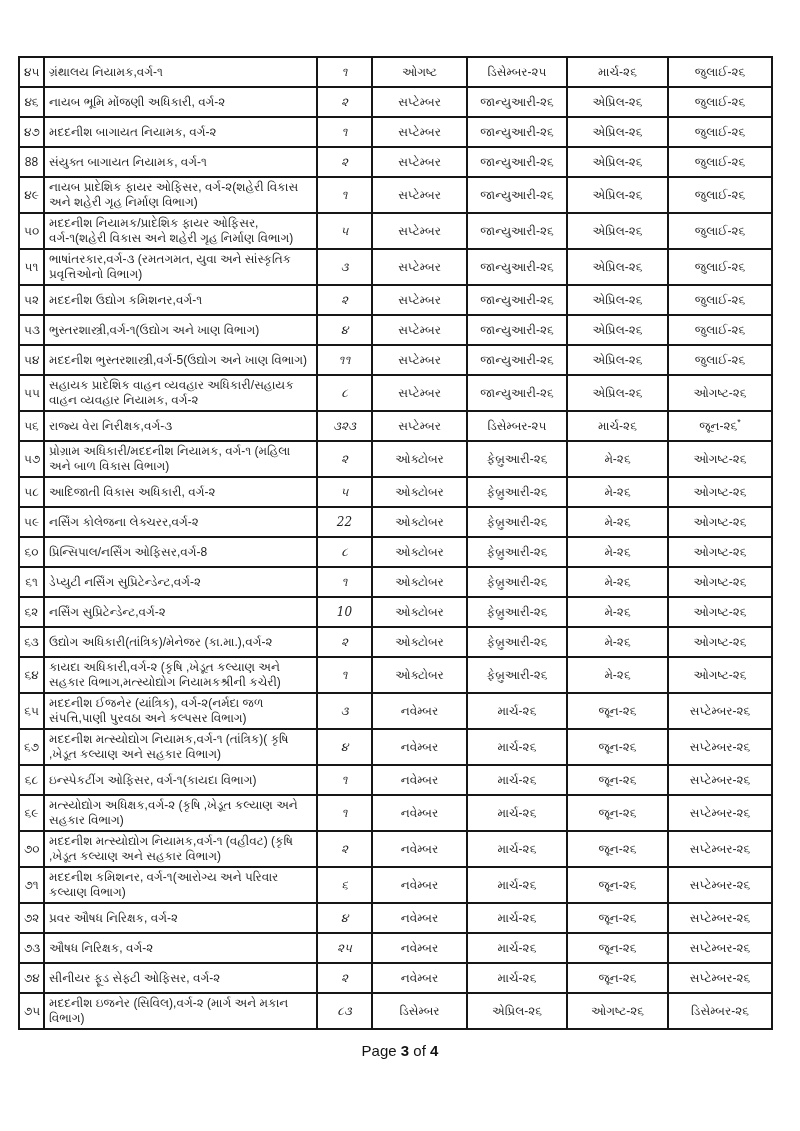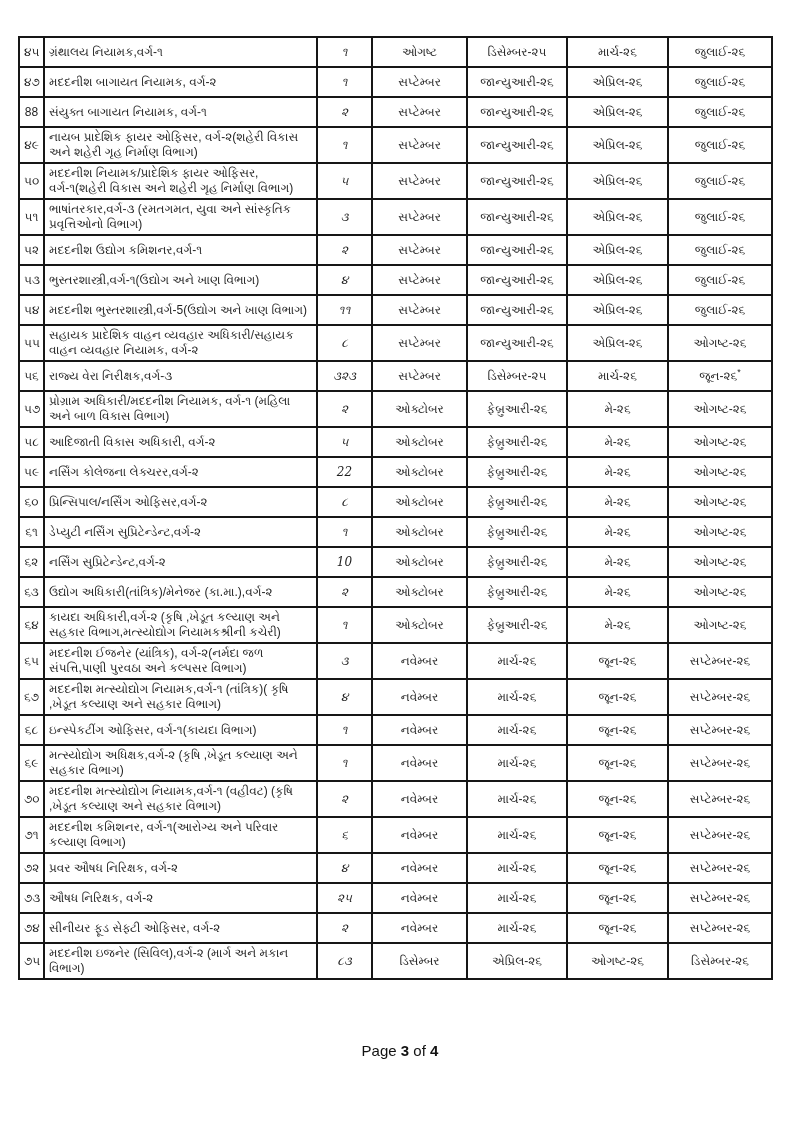--- a/index.html
+++ b/index.html
@@ -7,21 +7,21 @@
     width:800px;height:1131px;
     background:#ffffff;
     font-family:"Liberation Sans","DejaVu Sans",sans-serif;
     color:#1f1f1f;
     position:relative;
     overflow:hidden;
   }
   .page{position:absolute;inset:0;}
   table.grid{
     position:absolute;
-    left:18px;top:36px;
+    left:18px;top:56px;
     width:753px;
     border-collapse:collapse;
     table-layout:fixed;
   }
   table.grid td{
     border:2px solid #161616;
     font-size:12px;
     line-height:1.25;
     vertical-align:middle;
     height:24px;
@@ -67,20 +67,29 @@
         <tr>
           <td class="sr">૪૫</td>
           <td class="post">ગ્રંથાલય નિયામક,વર્ગ-૧</td>
           <td class="count">૧</td>
           <td class="center">ઓગષ્ટ</td>
           <td class="center">ડિસેમ્બર-૨૫</td>
           <td class="center">માર્ચ-૨૬</td>
           <td class="center">જુલાઈ-૨૬</td>
         </tr>
         <tr>
+          <td class="sr">૪૬</td>
+          <td class="post">નાયબ ભૂમિ મોંજણી અધિકારી, વર્ગ-૨</td>
+          <td class="count">૨</td>
+          <td class="center">સપ્ટેમ્બર</td>
+          <td class="center">જાન્યુઆરી-૨૬</td>
+          <td class="center">એપ્રિલ-૨૬</td>
+          <td class="center">જુલાઈ-૨૬</td>
+        </tr>
+        <tr>
           <td class="sr">૪૭</td>
           <td class="post">મદદનીશ બાગાયત નિયામક, વર્ગ-૨</td>
           <td class="count">૧</td>
           <td class="center">સપ્ટેમ્બર</td>
           <td class="center">જાન્યુઆરી-૨૬</td>
           <td class="center">એપ્રિલ-૨૬</td>
           <td class="center">જુલાઈ-૨૬</td>
         </tr>
         <tr>
           <td class="sr">88</td>
@@ -185,21 +194,21 @@
           <td class="sr">૫૯</td>
           <td class="post">નર્સિંગ કોલેજના લેક્ચરર,વર્ગ-૨</td>
           <td class="count">22</td>
           <td class="center">ઓક્ટોબર</td>
           <td class="center">ફેબ્રુઆરી-૨૬</td>
           <td class="center">મે-૨૬</td>
           <td class="center">ઓગષ્ટ-૨૬</td>
         </tr>
         <tr>
           <td class="sr">૬૦</td>
-          <td class="post">પ્રિન્સિપાલ/નર્સિંગ ઓફિસર,વર્ગ-૨</td>
+          <td class="post">પ્રિન્સિપાલ/નર્સિંગ ઓફિસર,વર્ગ-8</td>
           <td class="count">૮</td>
           <td class="center">ઓક્ટોબર</td>
           <td class="center">ફેબ્રુઆરી-૨૬</td>
           <td class="center">મે-૨૬</td>
           <td class="center">ઓગષ્ટ-૨૬</td>
         </tr>
         <tr>
           <td class="sr">૬૧</td>
           <td class="post">ડેપ્યુટી નર્સિંગ સુપ્રિટેન્ડેન્ટ,વર્ગ-૨</td>
           <td class="count">૧</td>

